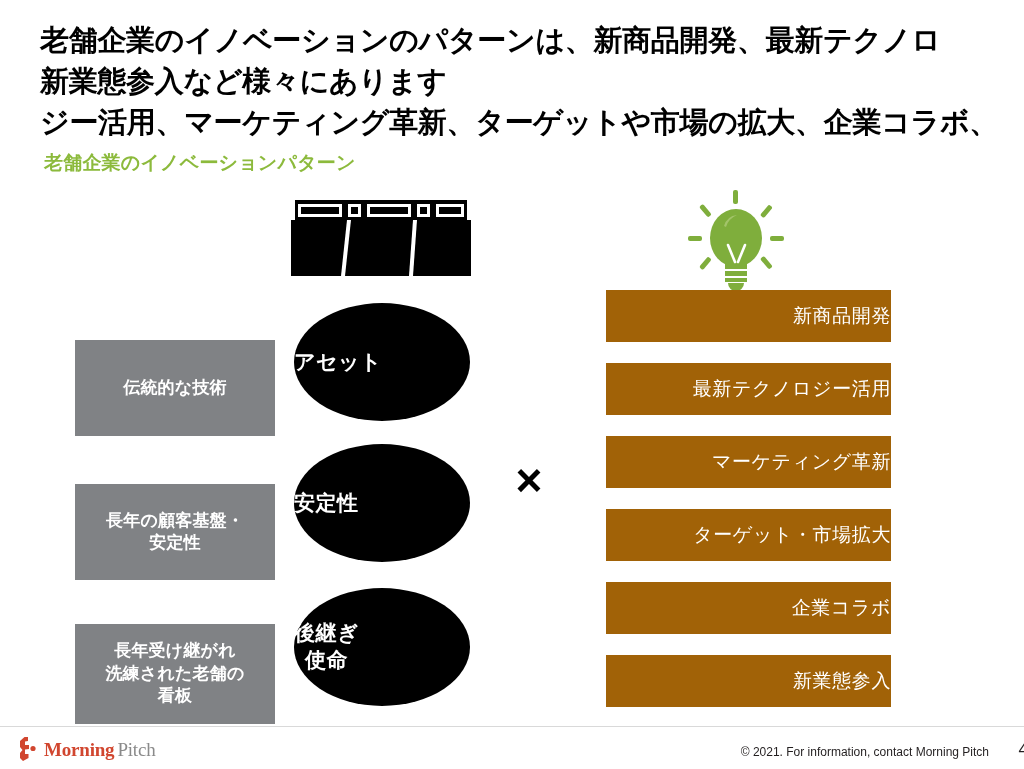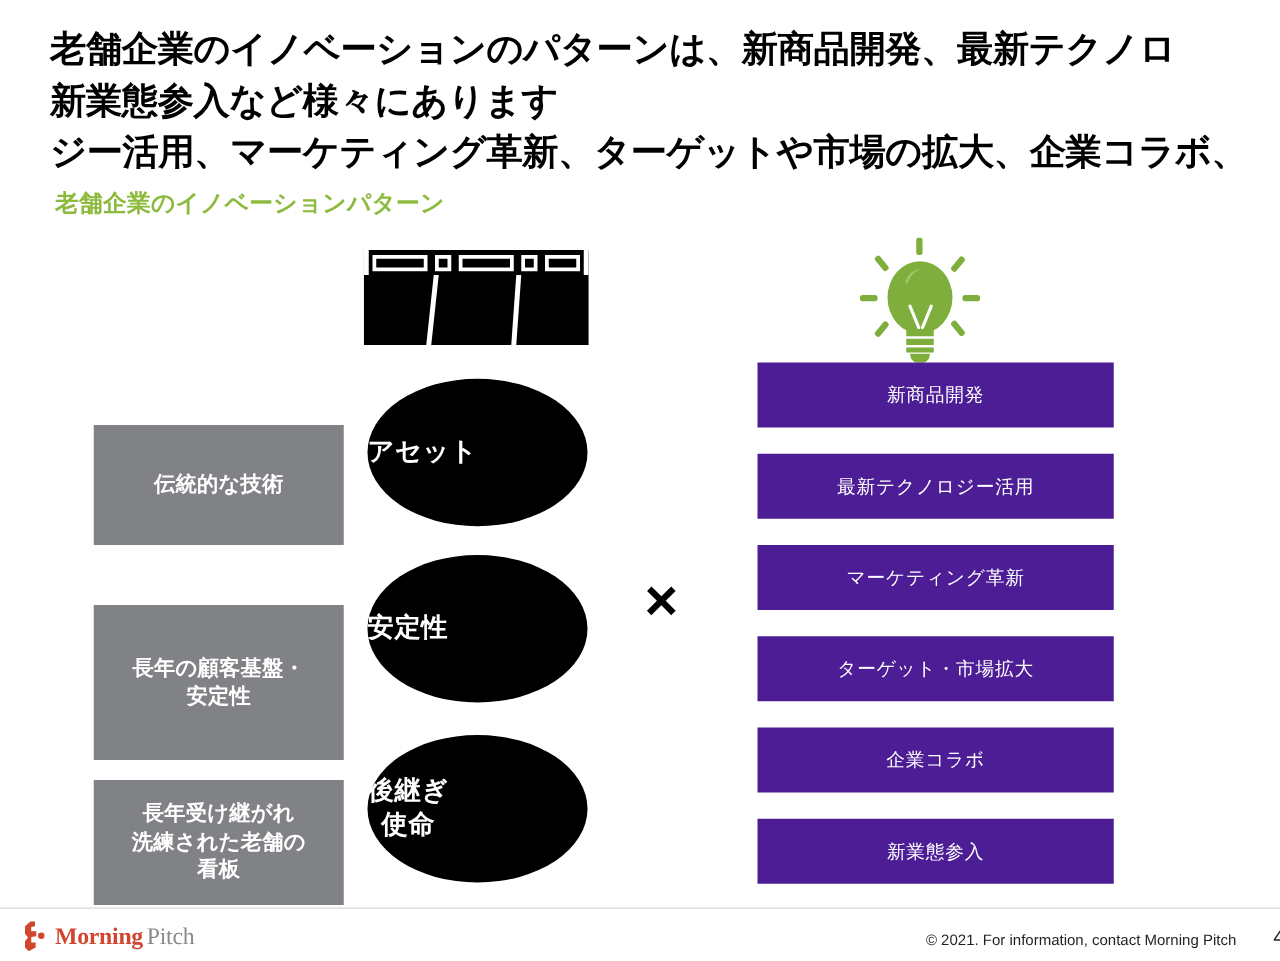--- a/index.html
+++ b/index.html
@@ -35,21 +35,21 @@
 
   
   .gray-box{
     position:absolute;left:75px;width:200px;
     background:#808285;color:#ffffff;
     display:flex;align-items:center;justify-content:center;
     text-align:center;font-size:17px;font-weight:bold;
     line-height:1.32;letter-spacing:0.2px;margin-top:28px;
   }
   .gb1{top:312px;height:96px;}
-  .gb2{top:456px;height:124px;}
+  .gb2{top:456px;height:96px;}
   .gb3{top:596px;height:100px;}
 
   
   .ellipse{
     position:absolute;left:294px;width:176px;height:118px;
     background:#000000;border-radius:50%;
     color:#ffffff;
     display:flex;align-items:center;justify-content:flex-start;
     text-align:center;font-size:21px;font-weight:bold;
     line-height:1.28;letter-spacing:0.5px;
@@ -62,23 +62,23 @@
   .times{
     position:absolute;left:505px;top:452px;width:48px;height:56px;
     color:#000000;font-size:46px;font-weight:bold;
     display:flex;align-items:center;justify-content:center;
     line-height:1;
   }
 
   
   .green-box{
     position:absolute;left:606px;width:285px;height:52px;
-    background:#4c1d95;color:#ffffff;
-    display:flex;align-items:center;justify-content:center;
-    font-size:15px;font-weight:normal;letter-spacing:0.6px;
+    background:#a16207;color:#ffffff;
+    display:flex;align-items:center;justify-content:flex-end;
+    font-size:19px;font-weight:normal;letter-spacing:0.6px;
   }
   .grb1{top:290px;}
   .grb2{top:363px;}
   .grb3{top:436px;}
   .grb4{top:509px;}
   .grb5{top:582px;}
   .grb6{top:655px;}
 
   
   .footer-rule{

